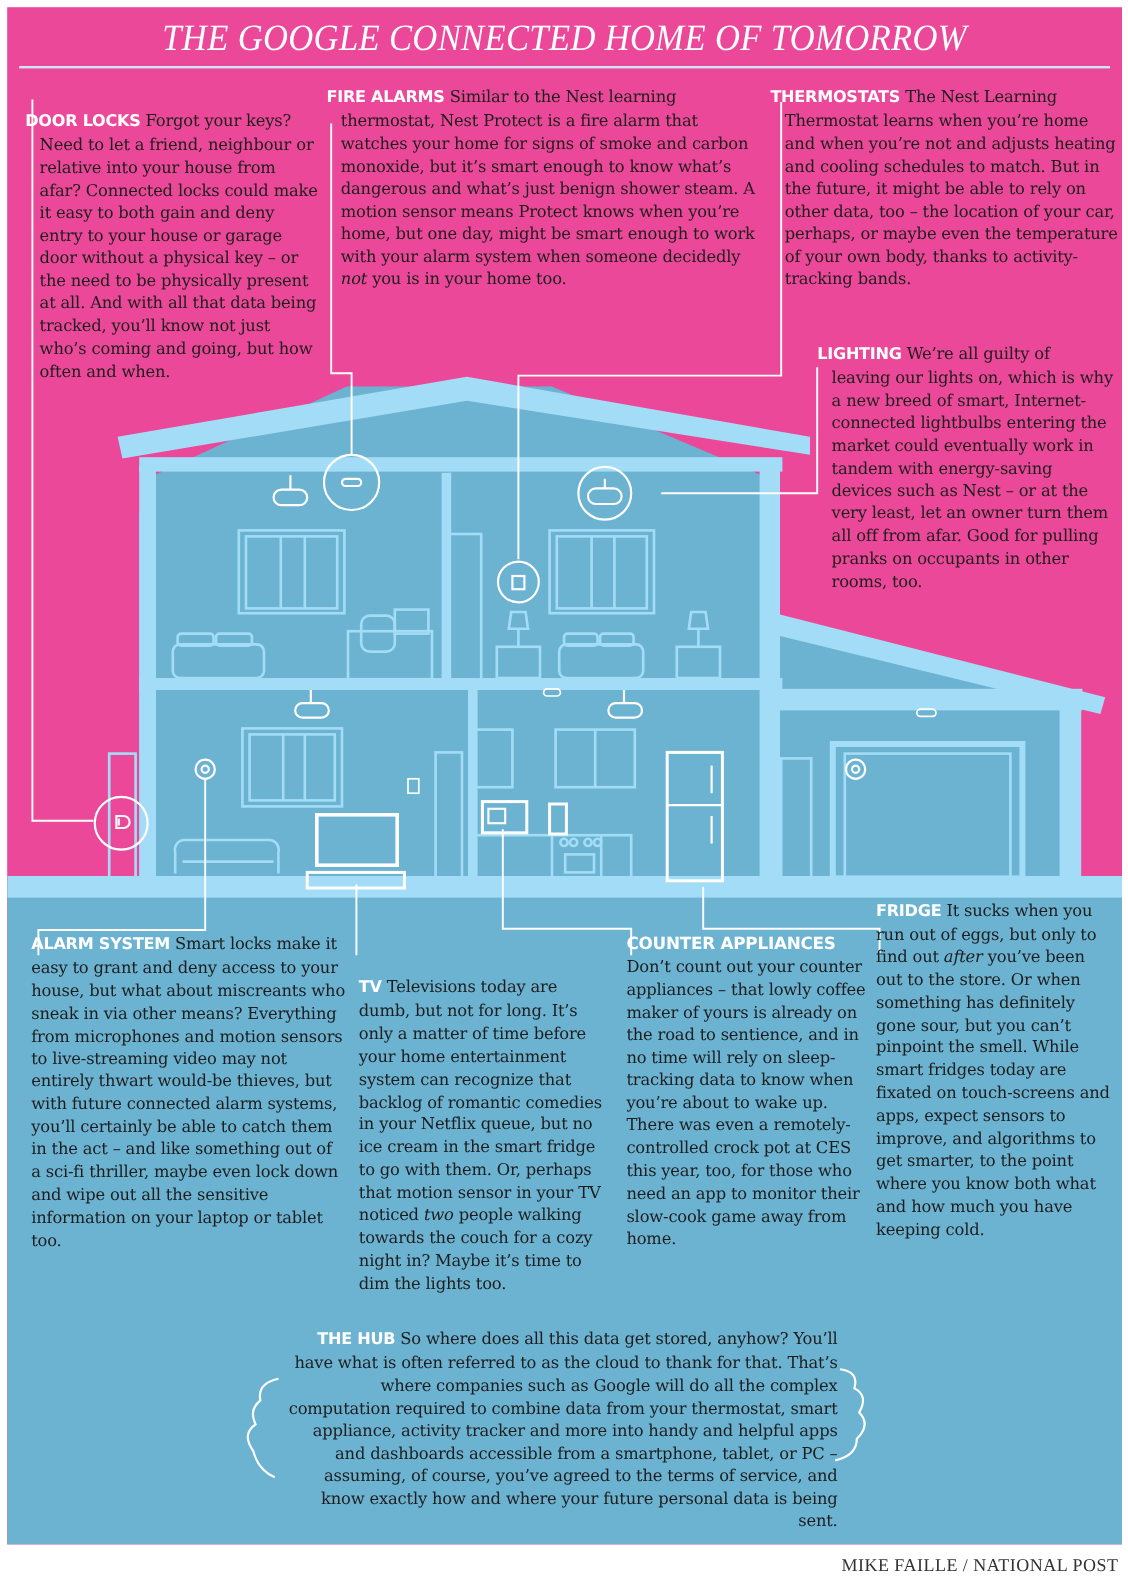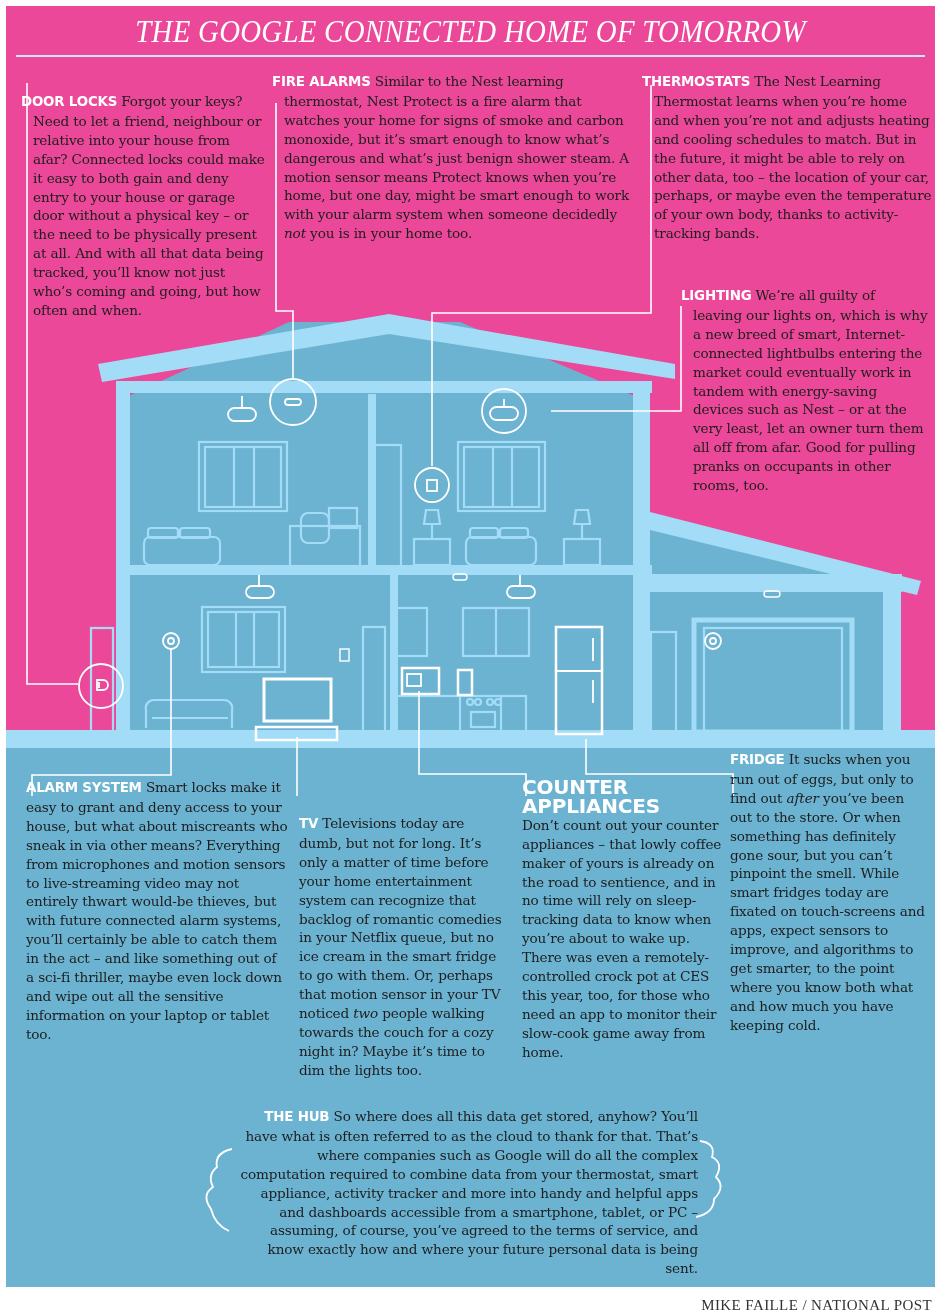--- a/index.html
+++ b/index.html
@@ -202,21 +202,21 @@
 
   <div class="blurb" style="left:20px; top:772px; width:262px;">
     <span class="head">ALARM SYSTEM</span> <span>Smart locks make it easy to grant and deny access to your house, but what about miscreants who sneak in via other means? Everything from microphones and motion sensors to live-streaming video may not entirely thwart would-be thieves, but with future connected alarm systems, you’ll certainly be able to catch them in the act – and like something out of a sci-fi thriller, maybe even lock down and wipe out all the sensitive information on your laptop or tablet too.</span>
   </div>
 
   <div class="blurb" style="left:293px; top:808px; width:212px;">
     <span class="head">TV</span> <span>Televisions today are dumb, but not for long. It’s only a matter of time before your home entertainment system can recognize that backlog of romantic comedies in your Netflix queue, but no ice cream in the smart fridge to go with them. Or, perhaps that motion sensor in your TV noticed </span><i>two</i><span> people walking towards the couch for a cozy night in? Maybe it’s time to dim the lights too.</span>
   </div>
 
   <div class="blurb" style="left:516px; top:772px; width:202px;">
-    <div class="head" style="font-size:20px;">COUNTER APPLIANCES</div>
+    <div class="head" style="font-size:14px;">COUNTER APPLIANCES</div>
     <div>Don’t count out your counter appliances – that lowly coffee maker of yours is already on the road to sentience, and in no time will rely on sleep-tracking data to know when you’re about to wake up. There was even a remotely-controlled crock pot at CES this year, too, for those who need an app to monitor their slow-cook game away from home.</div>
   </div>
 
   <div class="blurb" style="left:724px; top:744px; width:200px;">
     <span class="head">FRIDGE</span> <span>It sucks when you run out of eggs, but only to find out </span><i>after</i><span> you’ve been out to the store. Or when something has definitely gone sour, but you can’t pinpoint the smell. While smart fridges today are fixated on touch-screens and apps, expect sensors to improve, and algorithms to get smarter, to the point where you know both what and how much you have keeping cold.</span>
   </div>
 
   <div class="blurb center" style="left:232px; top:1101px; width:460px;">
     <span class="head">THE HUB</span> <span>So where does all this data get stored, anyhow? You’ll have what is often referred to as the cloud to thank for that. That’s where companies such as Google will do all the complex computation required to combine data from your thermostat, smart appliance, activity tracker and more into handy and helpful apps and dashboards accessible from a smartphone, tablet, or PC – assuming, of course, you’ve agreed to the terms of service, and know exactly how and where your future personal data is being sent.</span>
   </div>

